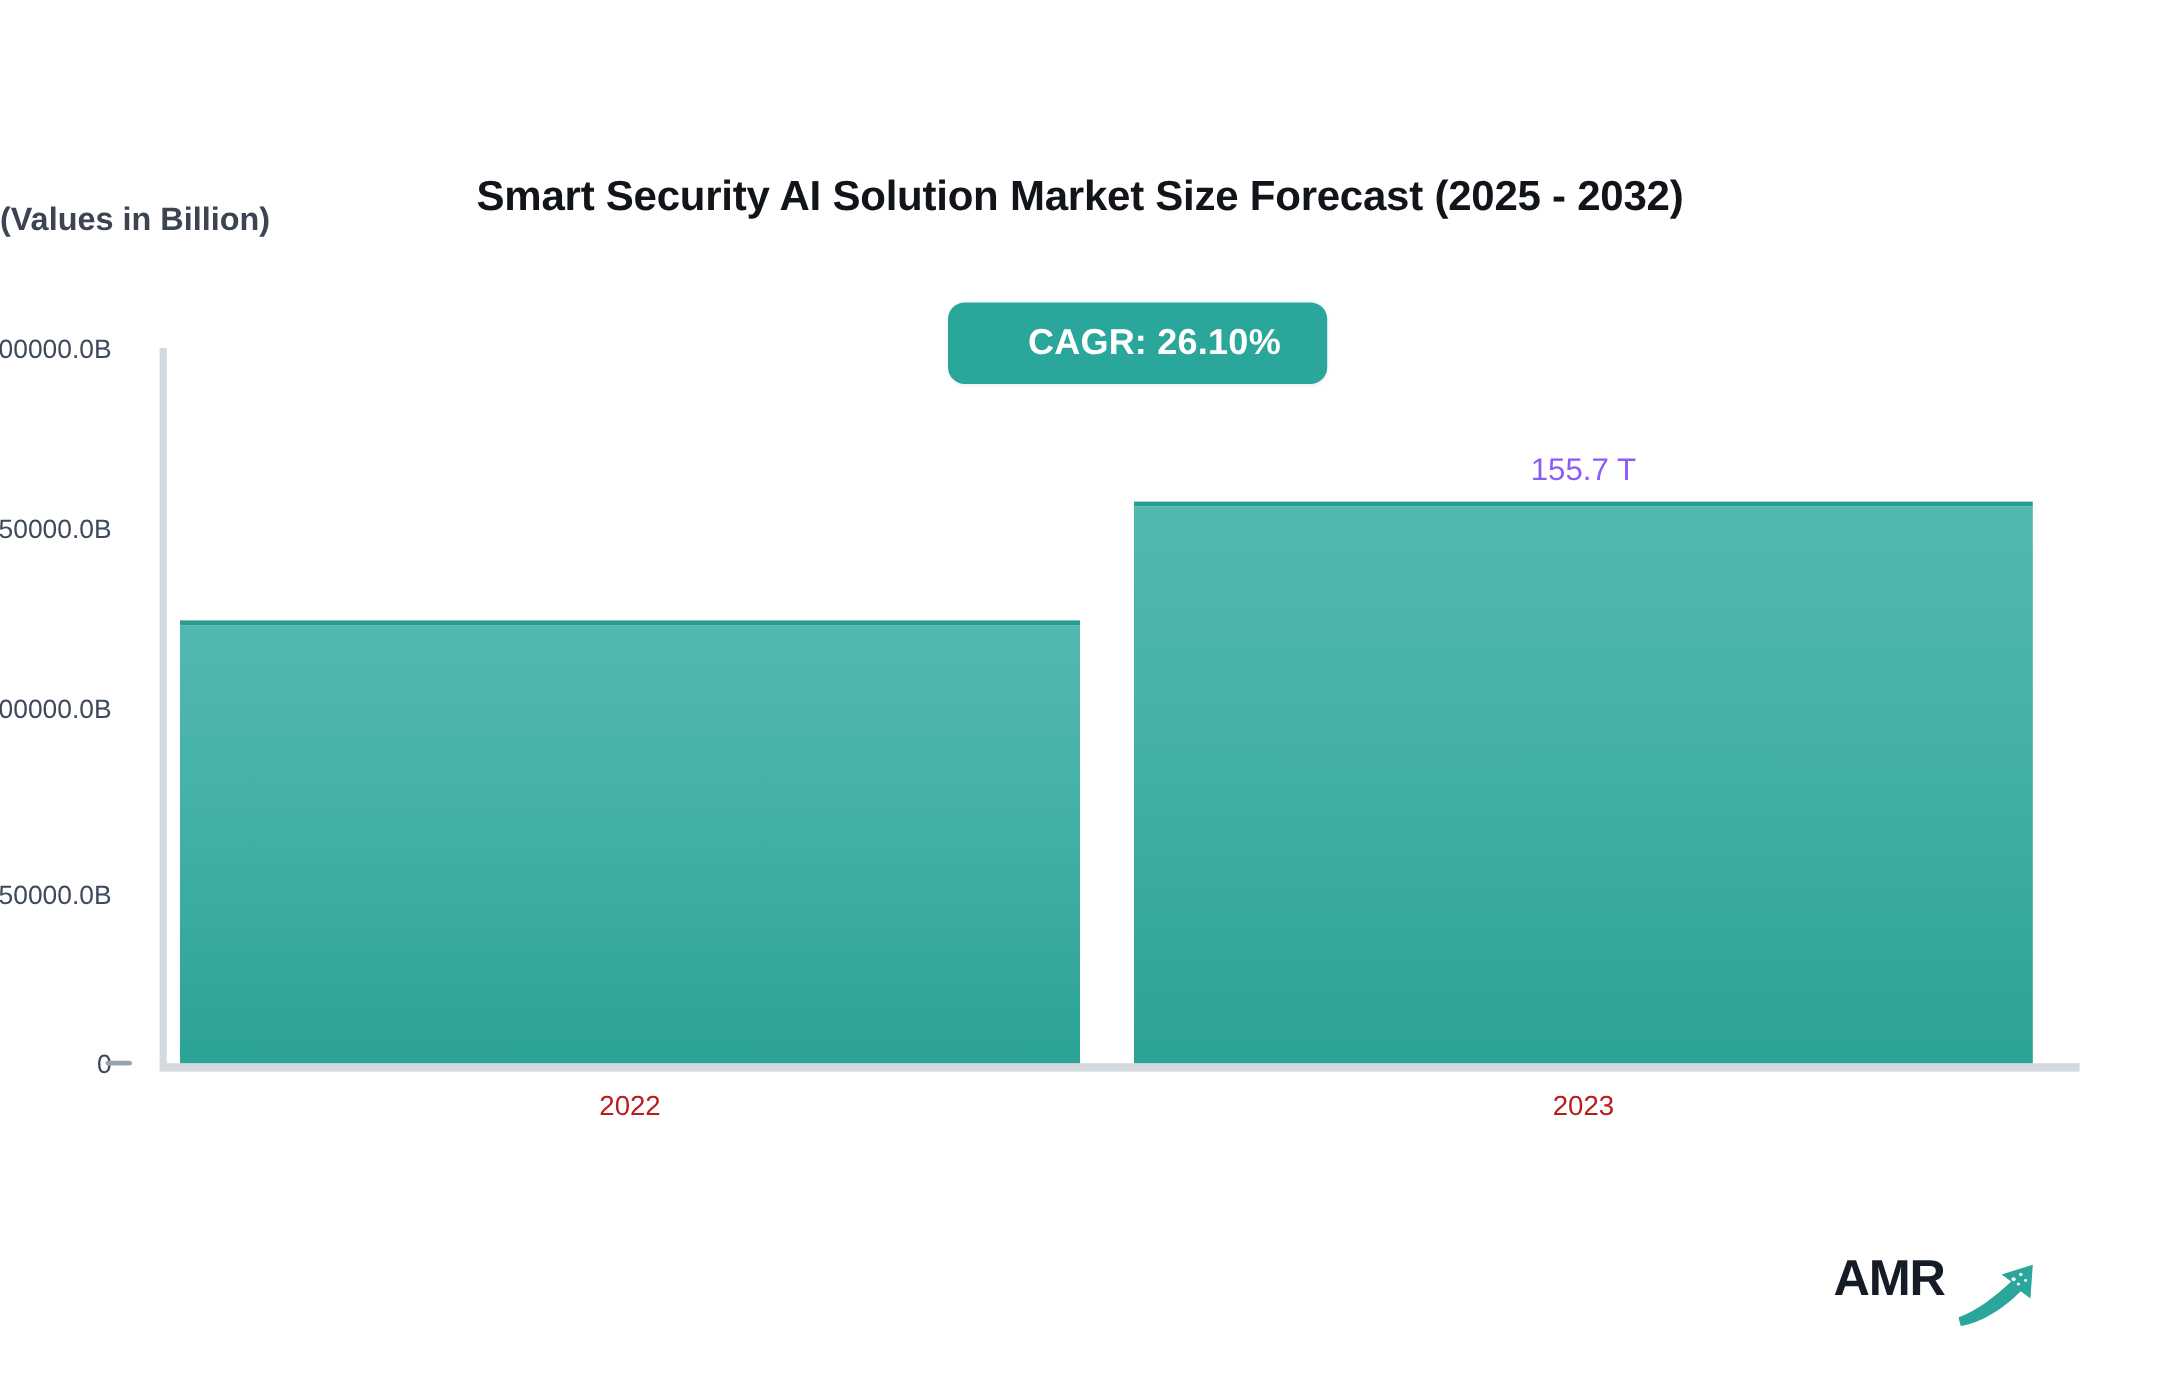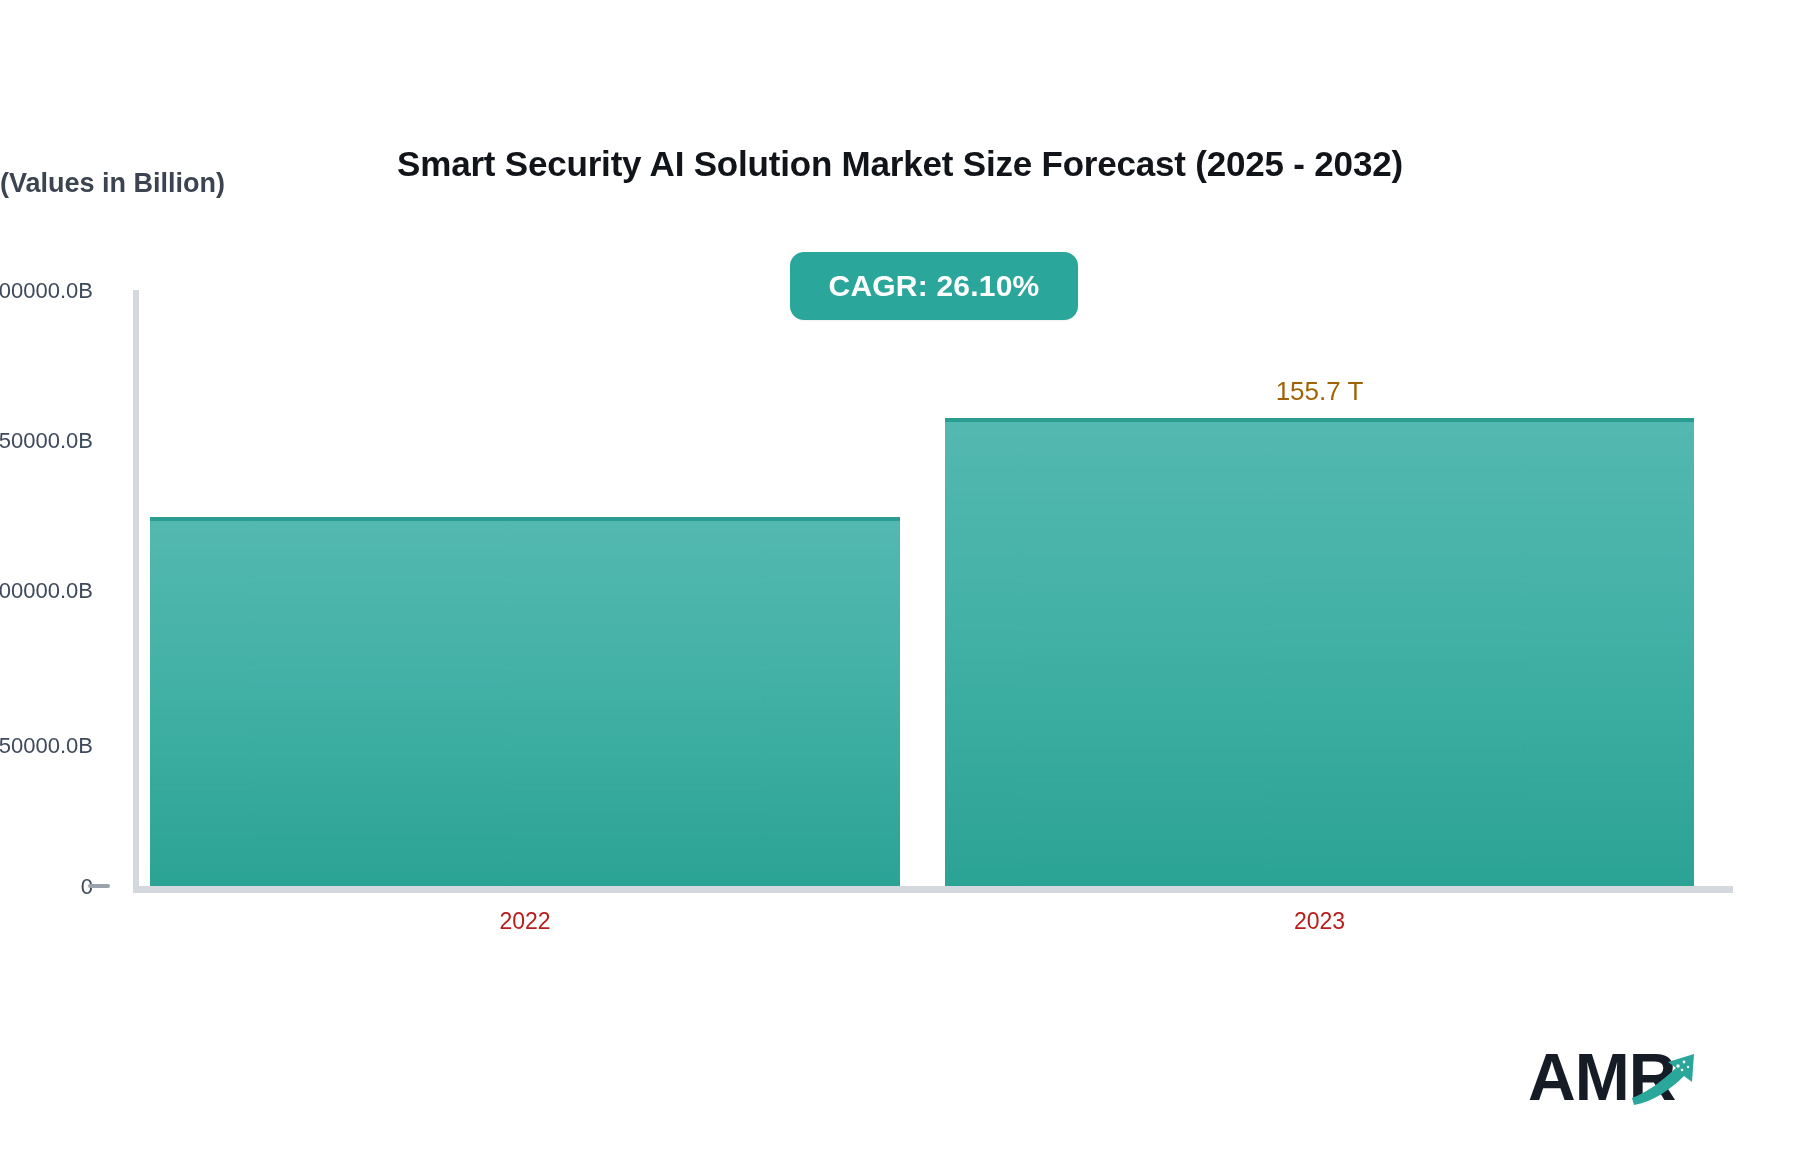--- a/index.html
+++ b/index.html
@@ -47,20 +47,21 @@
     left: 790px;
     top: 252px;
     width: 288px;
     height: 68px;
     background: #2aa69a;
     border-radius: 14px;
     display: flex;
     align-items: center;
     justify-content: center;
     box-shadow: 0 1px 2px rgba(0,0,0,0.06);
+    padding-left: 28px;
   }
   #cagr-badge .cagr-text {
     color: #ffffff;
     font-size: 30px;
     font-weight: bold;
     letter-spacing: 0.2px;
     white-space: nowrap;
   }
 
   
@@ -108,21 +109,21 @@
   .bar {
     position: absolute;
     background: linear-gradient(180deg, #53b8b0 0%, #45b2a8 38%, #2ba394 100%);
     border-top: 4px solid #2a9d90;
     box-sizing: border-box;
   }
 
   .bar-value {
     position: absolute;
     font-size: 26px;
-    color: #a16207;
+    color: #8b5cf6;
     white-space: nowrap;
     text-align: center;
   }
 
   .x-tick-label {
     position: absolute;
     top: 908px;
     font-size: 23px;
     color: #b91c1c;
     text-align: center;
@@ -134,21 +135,21 @@
     position: absolute;
     left: 1528px;
     top: 1040px;
     width: 200px;
     height: 76px;
   }
   #amr-logo .amr-word {
     position: absolute;
     left: 0;
     top: 4px;
-    font-size: 66px;
+    font-size: 42px;
     font-weight: bold;
     color: #161c26;
     letter-spacing: -1px;
     line-height: 1;
   }
   #amr-logo svg {
     position: absolute;
     left: 104px;
     top: 8px;
   }

